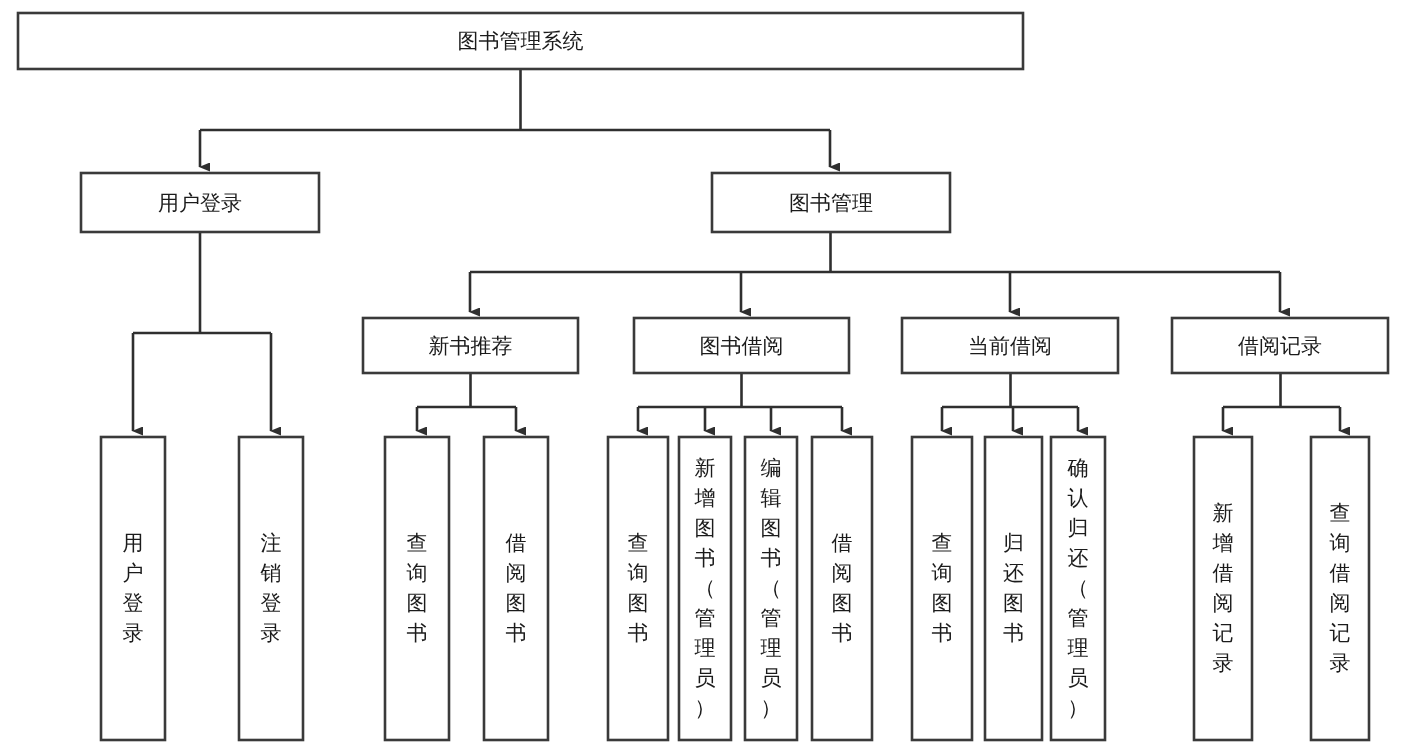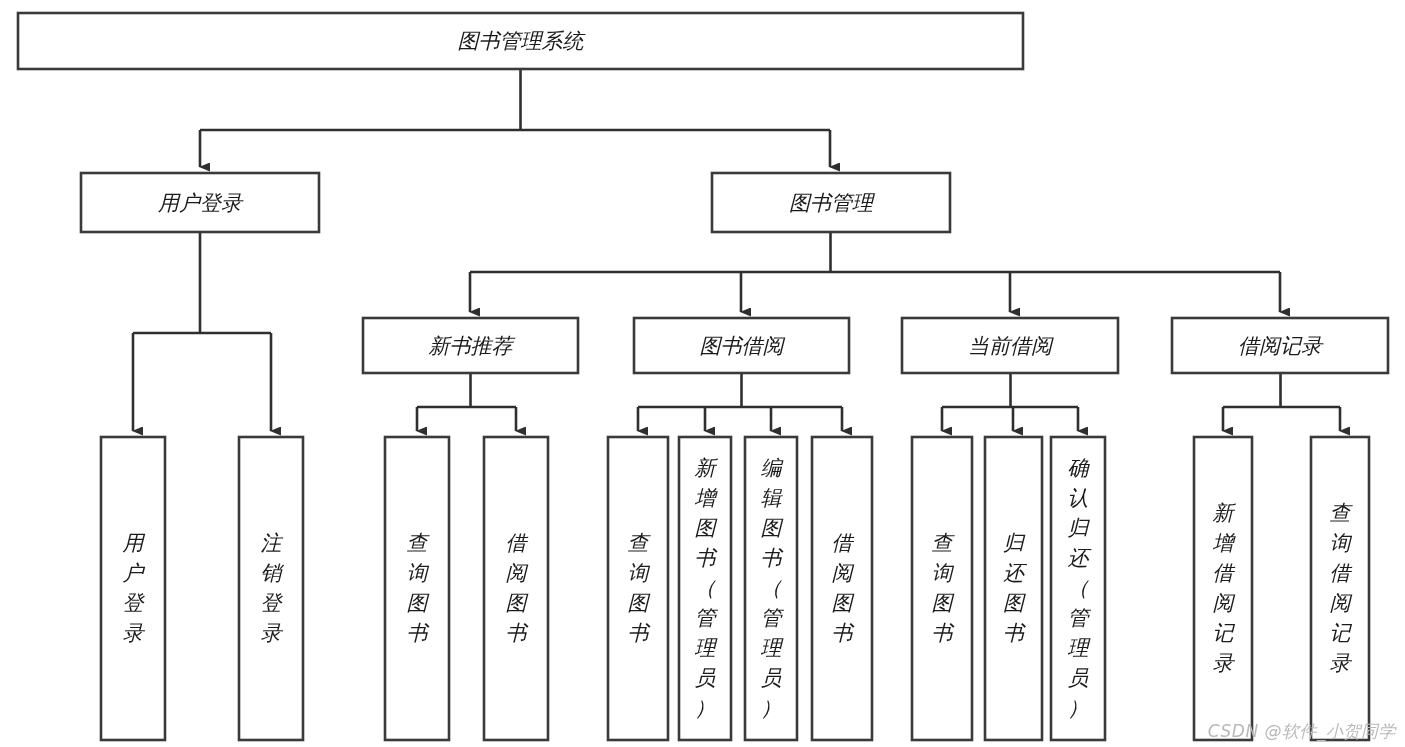--- a/index.html
+++ b/index.html
@@ -11,21 +11,20 @@
     width: 1405px;
     height: 747px;
     font-family: "DejaVu Sans", "Liberation Sans", sans-serif;
     overflow: hidden;
     position: relative;
   }
   #diagram-root {
     position: relative;
     width: 1405px;
     height: 747px;
-    font-style: italic;
   }
   svg#flowchart {
     position: absolute;
     top: 0;
     left: 0;
     width: 1405px;
     height: 747px;
     display: block;
   }
   .node-box {
@@ -237,14 +236,13 @@
           <text class="node-label" x="1340" y="513.5">查</text>
           <text class="node-label" x="1340" y="543.5">询</text>
           <text class="node-label" x="1340" y="573.5">借</text>
           <text class="node-label" x="1340" y="603.5">阅</text>
           <text class="node-label" x="1340" y="633.5">记</text>
           <text class="node-label" x="1340" y="663.5">录</text>
         </g>
       </g>
   </svg>
 
-  <div class="watermark-text">CSDN @软件_小贺同学</div>
 </div>
 
 </body></html>

